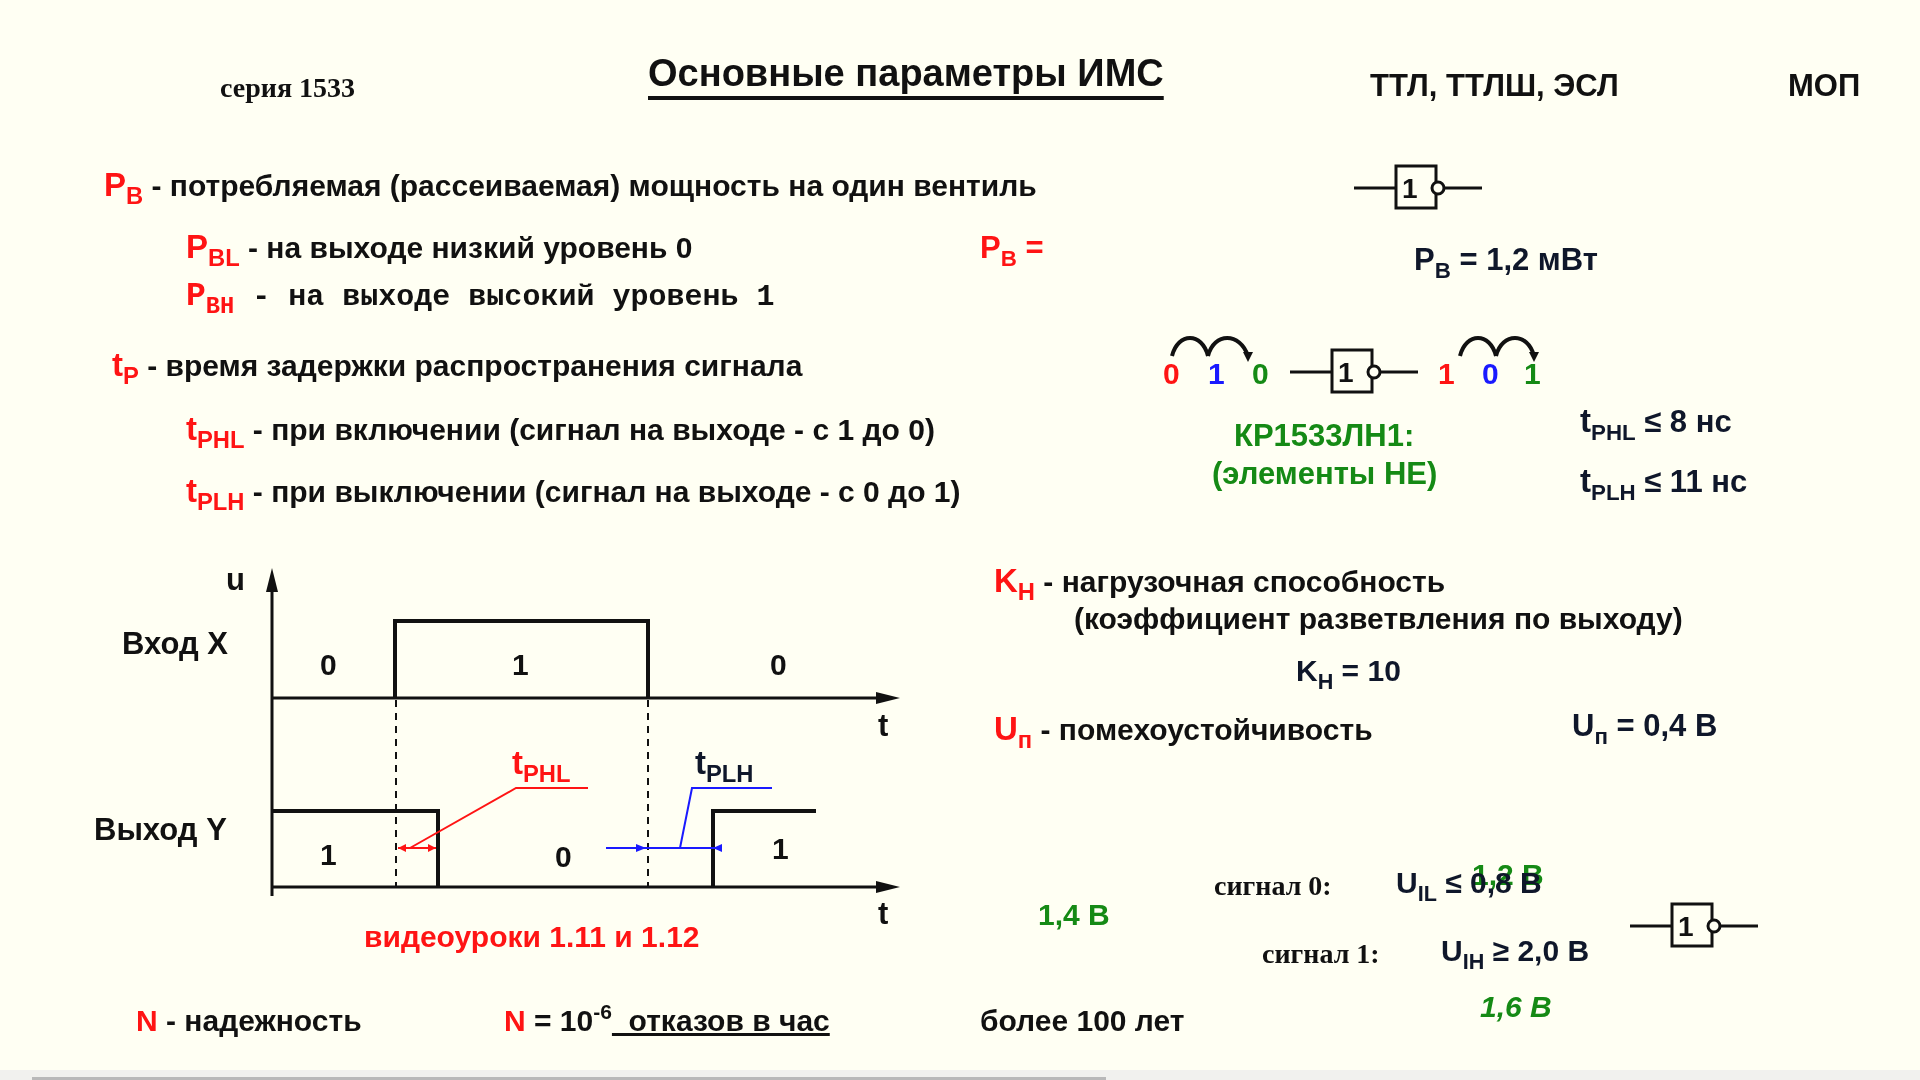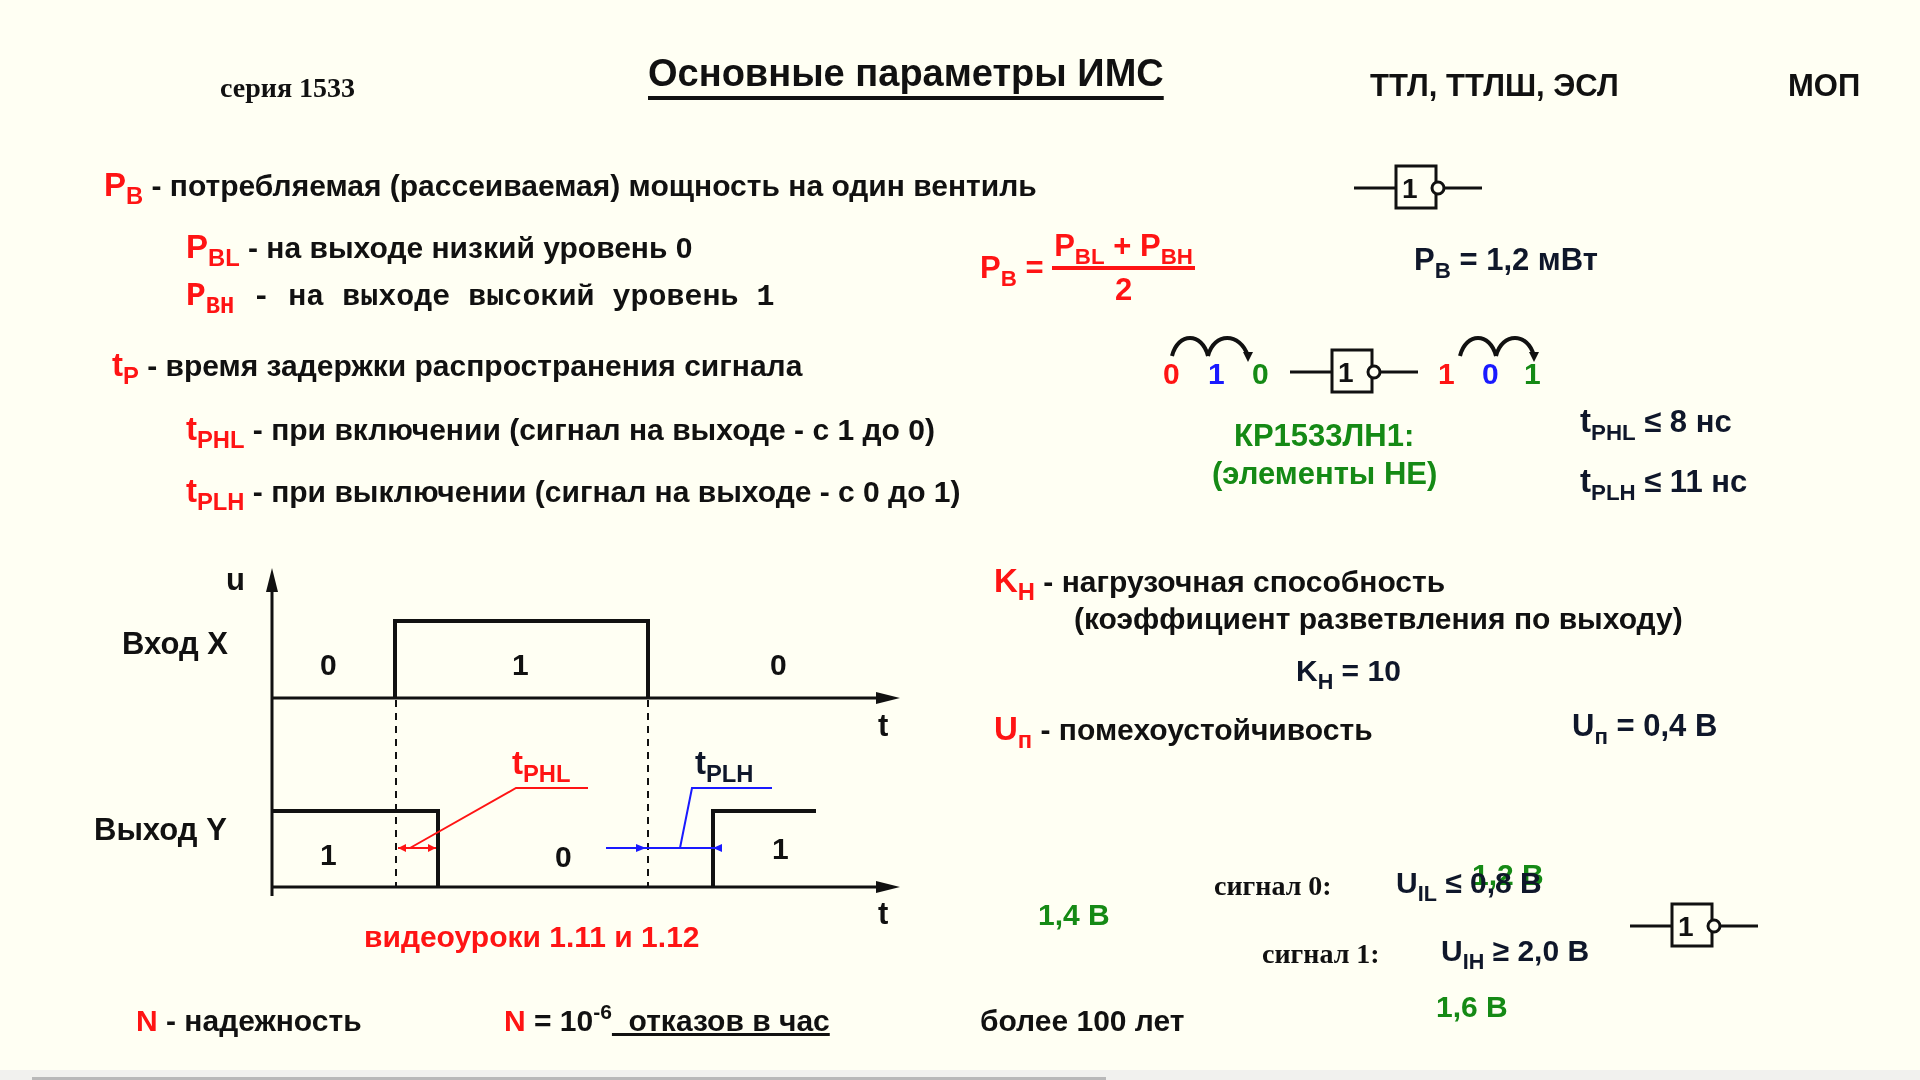--- a/index.html
+++ b/index.html
@@ -49,24 +49,20 @@
 </div>
 <div class="abs f30" style="left:186px;top:228px;">
   <span class="red f33"><span>P</span><sub>BL</sub></span><span> - на выходе низкий уровень 0</span>
 </div>
 <div class="abs f30" style="left:186px;top:278px;font-family:Liberation Mono, monospace;">
   <span class="red f33"><span>P</span><sub>BH</sub></span><span> - на выходе высокий уровень 1</span>
 </div>
 
 <div class="abs red f31" style="left:980px;top:228px;">
   <span style="vertical-align:middle;"><span>P</span><sub>B</sub></span><span style="vertical-align:middle;"> = </span>
-  <span class="frac">
-    <span class="num"><span>P</span><sub>BL</sub><span> + </span><span>P</span><sub>BH</sub></span>
-    <span class="den">2</span>
-  </span>
 </div>
 <div class="abs blue f31" style="left:1414px;top:242px;">
   <span>P</span><sub>B</sub><span> = 1,2 мВт</span>
 </div>
 
 <svg style="left:1354px;top:164px;" width="130" height="50">
   <line x1="0" y1="24" x2="42" y2="24" stroke="#111" stroke-width="3"></line>
   <rect x="42" y="2" width="40" height="42" fill="none" stroke="#111" stroke-width="3"></rect>
   <circle cx="84" cy="24" r="6" fill="#fffff3" stroke="#111" stroke-width="3"></circle>
   <line x1="90" y1="24" x2="128" y2="24" stroke="#111" stroke-width="3"></line>
@@ -176,21 +172,21 @@
 
 <div class="abs f30" style="left:994px;top:710px;">
   <span class="red f33"><span>U</span><sub>п</sub></span><span> - помехоустойчивость</span>
 </div>
 <div class="abs blue f31" style="left:1572px;top:708px;">
   <span>U</span><sub>п</sub><span> = 0,4 В</span>
 </div>
 
 <div class="abs green f30" style="left:1472px;top:858px;">1,2 В</div>
 <div class="abs green f30" style="left:1038px;top:898px;">1,4 В</div>
-<div class="abs green f30" style="left:1436px;top:990px;">1,6 В</div>
+<div class="abs green f30" style="left:1480px;top:990px;font-style:italic;">1,6 В</div>
 
 <div class="abs f28" style="left:1214px;top:870px;">сигнал 0:</div>
 <div class="abs blue f30" style="left:1396px;top:866px;">
   <span>U</span><sub>IL</sub><span> ≤ 0,8 В</span>
 </div>
 <div class="abs f28" style="left:1214px;top:938px;margin-left:48px;">сигнал 1:</div>
 <div class="abs blue f30" style="left:1441px;top:934px;">
   <span>U</span><sub>IH</sub><span> ≥ 2,0 В</span>
 </div>
 

